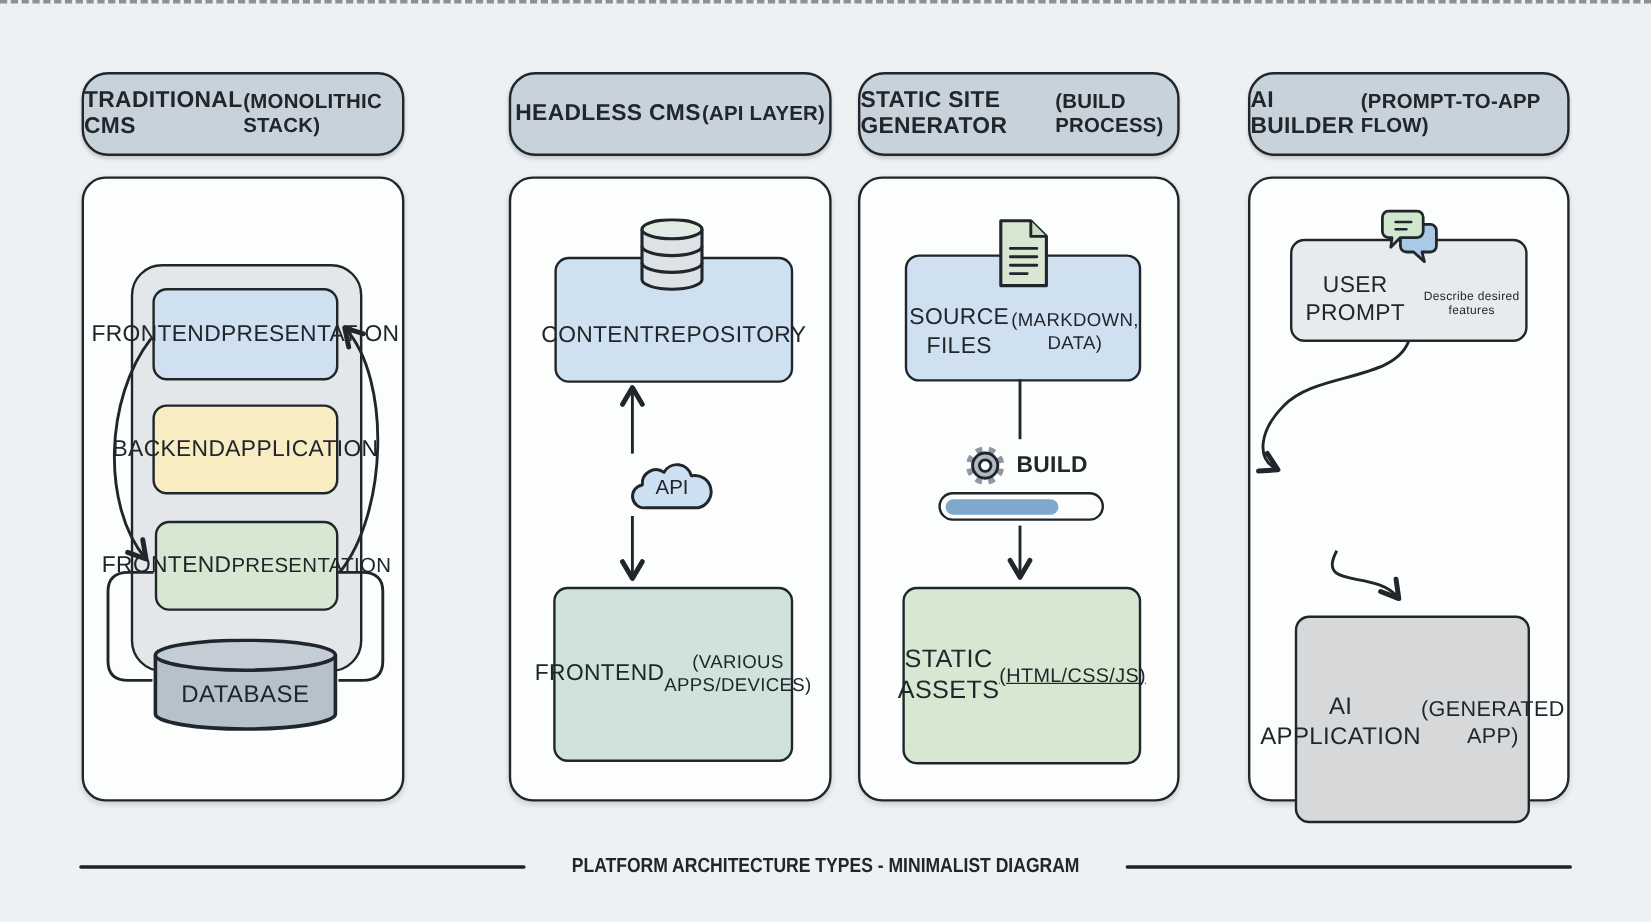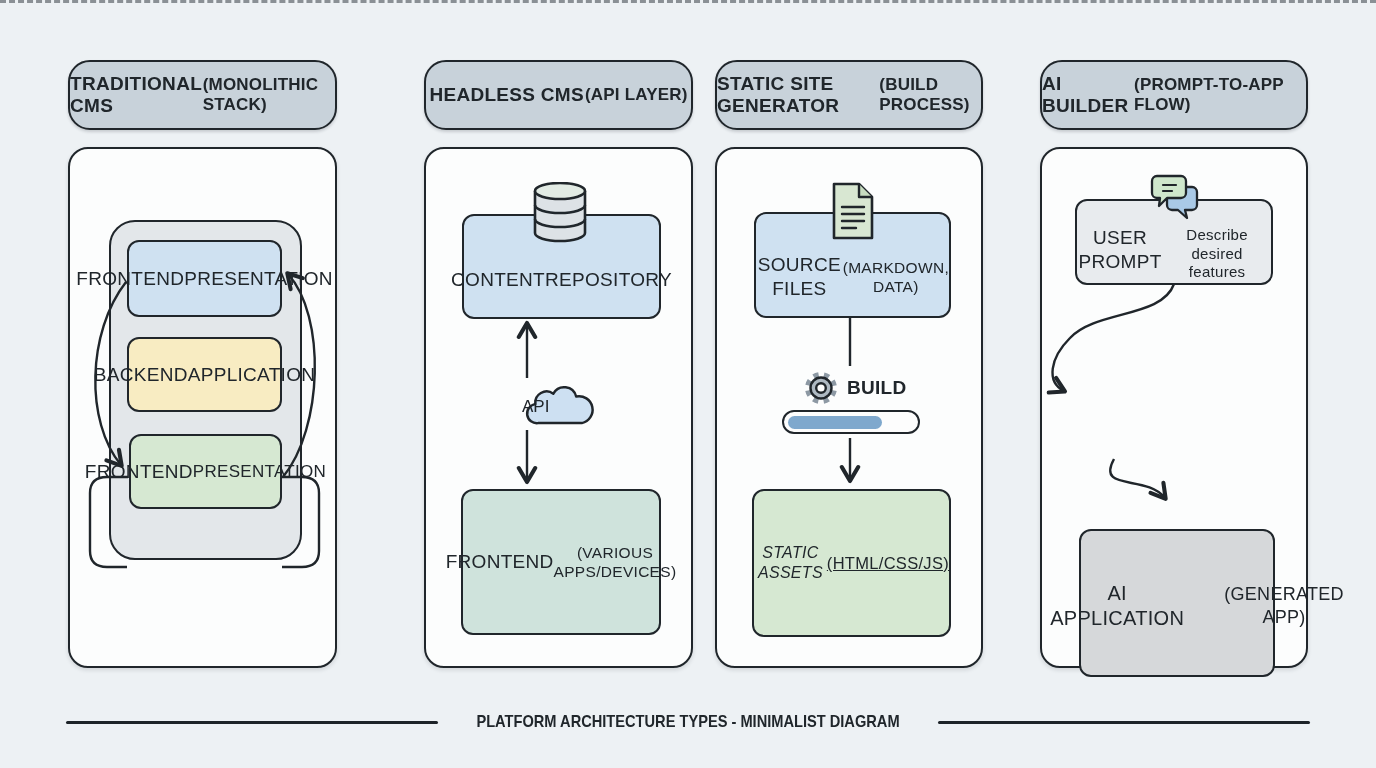--- a/index.html
+++ b/index.html
@@ -34,35 +34,35 @@
     border:2.5px solid #20262b; border-radius:26px; z-index:2;
   }
   .node {
     position:absolute; border:2.5px solid #20262b; border-radius:12px;
     display:flex; flex-direction:row; align-items:center; justify-content:center;
     text-align:center; z-index:3; line-height:1.25;
   }
   .node .l1 { font-size:19px; letter-spacing:.3px; }
   .node .l2 { font-size:19px; letter-spacing:.3px; }
   .node .l2.paren { font-size:15.5px; }
-  .node .l2.sent  { font-size:15px; margin-top:8px; }
+  .node .l2.sent  { font-size:10px; margin-top:8px; }
   .blue   { background:#cfe1f1; }
   .yellow { background:#f8ecc2; }
   .green  { background:#d6e8d2; }
   .teal   { background:#cfe3dc; }
   .ltgray { background:#e8ebee; }
   .apgray { background:#d6d8da; }
   .icon-abs { position:absolute; z-index:5; }
   .cyl-wrap { position:absolute; z-index:4; }
   .cyl-label {
     position:absolute; left:0; right:0; top:36px; text-align:center;
     font-size:20px; letter-spacing:.4px; z-index:6;
   }
   .api-label {
-    position:absolute; left:0; right:0; top:17px; 
+    position:absolute; left:0; right:0; top:17px; text-align:center;
     font-size:17px; z-index:6;
   }
   .build-row {
     position:absolute; display:flex; align-items:center; gap:8px; z-index:4;
   }
   .build-label { font-size:19px; font-weight:700; letter-spacing:.3px; }
   .progress-track {
     position:absolute; background:#fdfdfd; border:2.5px solid #20262b;
     border-radius:12px; z-index:4; overflow:hidden;
   }
@@ -100,20 +100,27 @@
       <div class="l1">FRONTEND</div>
       <div class="l2">PRESENTATION</div>
     </div>
     <div class="node yellow" style="left:57px;top:188px;width:155px;height:75px;">
       <div class="l1">BACKEND</div>
       <div class="l2">APPLICATION</div>
     </div>
     <div class="node green" style="left:59px;top:285px;width:153px;height:75px;">
       <div class="l1">FRONTEND</div>
       <div class="l2" style="font-size:17px;">PRESENTATION</div>
+    </div>
+    <div class="cyl-wrap" style="left:57px;top:383px;width:155px;height:78px;">
+      <svg width="155" height="78" viewBox="0 0 155 78">
+        <path d="M2.5,14 V63 a75,12.5 0 0 0 150,0 V14" fill="#b5c1cb" stroke="#20262b" stroke-width="3"></path>
+        <ellipse cx="77.5" cy="14" rx="75" ry="12.5" fill="#c4cdd6" stroke="#20262b" stroke-width="3"></ellipse>
+      </svg>
+      <div class="cyl-label">DATABASE</div>
     </div>
   </div>
 </div>
 
 <div class="column" style="left:392px;width:269px;margin-left:32px;">
   <div class="pill">
     <div class="t1">HEADLESS CMS</div>
     <div class="t2">(API LAYER)</div>
   </div>
   <div class="panel">
@@ -160,42 +167,42 @@
         <circle cx="18" cy="18" r="12.5" fill="none" stroke="#8d99a4" stroke-width="7" stroke-dasharray="4.9 4.91" transform="rotate(11 18 18)"></circle>
         <circle cx="18" cy="18" r="10.5" fill="#aeb9c2" stroke="#20262b" stroke-width="2.4"></circle>
         <circle cx="18" cy="18" r="4.8" fill="#fdfdfd" stroke="#20262b" stroke-width="2.4"></circle>
       </svg>
       <div class="build-label">BUILD</div>
     </div>
     <div class="progress-track" style="left:65px;top:261px;width:138px;height:24px;">
       <div class="progress-fill" style="width: 70%;"></div>
     </div>
     <div class="node green" style="left:35px;top:340px;width:199px;height:148px;">
-      <div class="l1" style="font-size:16px;font-style:italic;">STATIC ASSETS</div>
+      <div class="l1" style="font-size:21px;">STATIC ASSETS</div>
       <div class="l2 paren" style="font-size:16.5px;text-decoration:underline;">(HTML/CSS/JS)</div>
     </div>
   </div>
 </div>
 
 <div class="column" style="left:1040px;width:268px;">
   <div class="pill">
     <div class="t1">AI BUILDER</div>
     <div class="t2">(PROMPT-TO-APP FLOW)</div>
   </div>
   <div class="panel">
     <svg class="icon-abs" style="left:108px;top:25px;" width="52" height="50" viewBox="0 0 52 50">
       <path d="M22,13 h20 a5,5 0 0 1 5,5 v13 a5,5 0 0 1 -5,5 h-7 l2,8 -9,-8 h-6 a5,5 0 0 1 -5,-5 v-13 a5,5 0 0 1 5,-5 z" fill="#a9c9e6" stroke="#20262b" stroke-width="2.3" stroke-linejoin="round"></path>
       <path d="M7,2 h24 a5,5 0 0 1 5,5 v12 a5,5 0 0 1 -5,5 h-14 l-8,8 1,-8 h-3 a5,5 0 0 1 -5,-5 v-12 a5,5 0 0 1 5,-5 z" fill="#cfe7cc" stroke="#20262b" stroke-width="2.3" stroke-linejoin="round"></path>
       <path d="M13,11 h13 M13,17 h9" stroke="#20262b" stroke-width="2.2" stroke-linecap="round"></path>
     </svg>
     <div class="node ltgray" style="left:33px;top:50px;width:198px;height:86px;padding-top:16px;">
       <div class="l1">USER PROMPT</div>
       <div class="l2 sent">Describe desired features</div>
     </div>
-    <div class="node apgray" style="left:37px;top:380px;width:196px;height:148px;padding-top:5px;gap:40px;">
+    <div class="node apgray" style="left:37px;top:364px;width:196px;height:173px;padding-top:5px;">
       <svg width="96" height="78" viewBox="0 0 96 78">
         <rect x="16" y="3" width="46" height="70" rx="7" fill="#e6ebf0" stroke="#20262b" stroke-width="2.6"></rect>
         <path d="M16,14 v-4 a7,7 0 0 1 7,-7 h32 a7,7 0 0 1 7,7 v4 z" fill="#3f5265" stroke="#20262b" stroke-width="2.6"></path>
         <rect x="33" y="7" width="12" height="3" rx="1.5" fill="#fdfdfd"></rect>
         <rect x="21" y="17" width="36" height="41" fill="#c9def2" stroke="#20262b" stroke-width="2"></rect>
         <path d="M16,62 h46 v4 a7,7 0 0 1 -7,7 h-32 a7,7 0 0 1 -7,-7 z" fill="#94a9bd" stroke="#20262b" stroke-width="2.6"></path>
         <rect x="32" y="65" width="14" height="3.5" rx="1.75" fill="#fdfdfd"></rect>
         <g transform="rotate(38 68 38)">
           <rect x="64" y="24" width="8" height="34" rx="2.5" fill="#9aa7b2" stroke="#20262b" stroke-width="2.3"></rect>
           <rect x="64" y="13" width="8" height="10" rx="2.5" fill="#f3e5ab" stroke="#20262b" stroke-width="2.3"></rect>

